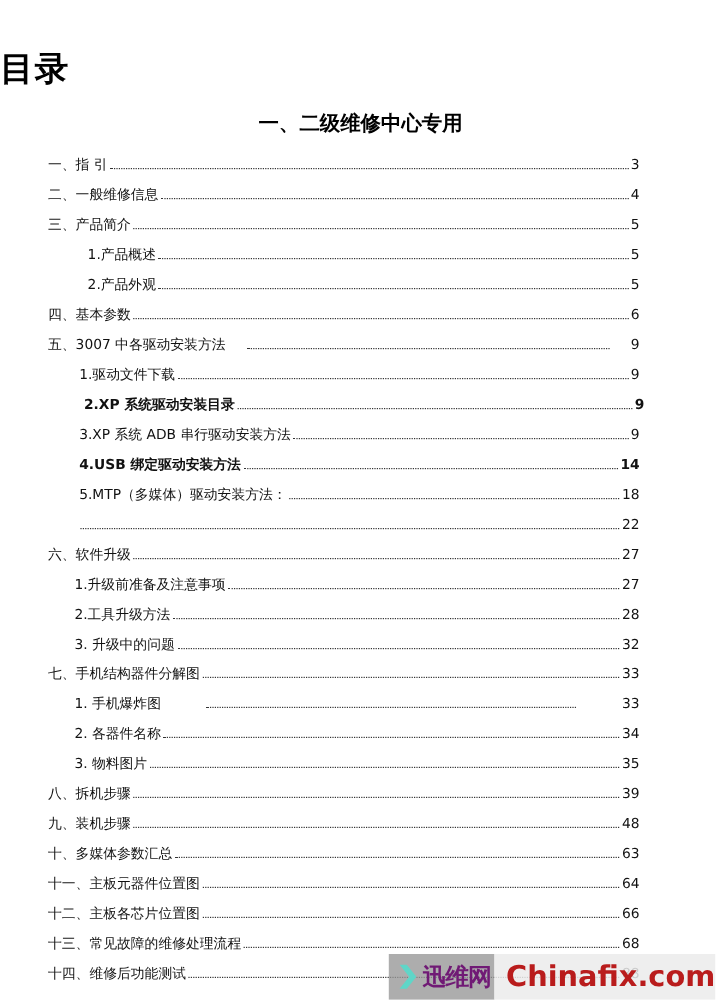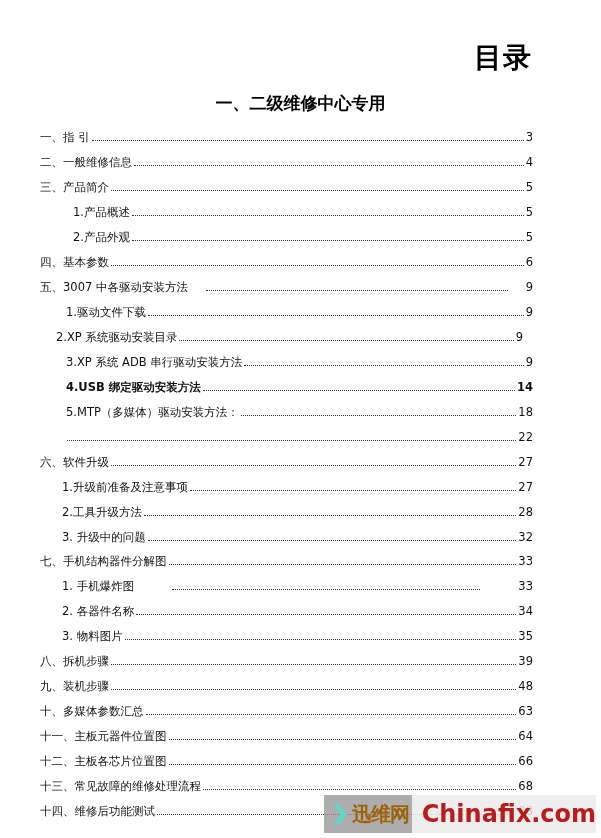--- a/index.html
+++ b/index.html
@@ -13,21 +13,21 @@
       position: relative;
       overflow: hidden;
       font-family: "DejaVu Sans", "Liberation Sans", sans-serif;
       color: #000;
     }
     .doc-title {
       position: absolute;
       left: 0;
       width: 532px;
       top: 40px;
-      text-align: right;
+      text-align: left;
       font-size: 28px;
       font-weight: bold;
       letter-spacing: 1px;
       line-height: 36px;
     }
     .doc-subtitle {
       position: absolute;
       left: 0;
       width: 601px;
       top: 91px;
@@ -86,21 +86,21 @@
       align-items: center;
       padding-left: 8px;
       box-sizing: border-box;
     }
     .wm-chevron {
       width: 16px;
       height: 22px;
       margin-right: 4px;
     }
     .wm-cn {
-      color: #a16207;
+      color: #701a75;
       font-weight: bold;
       font-size: 20px;
       letter-spacing: -1px;
     }
     .wm-right {
       flex: 1;
       height: 38px;
       background: rgba(235,235,235,0.85);
       display: flex;
       align-items: center;
@@ -157,21 +157,21 @@
     <div class="toc-row" style="left:40px;top:150px;width:493px;gap:16px;">
       <span class="toc-label">五、3007 中各驱动安装方法</span>
       <span class="toc-leader"></span>
       <span class="toc-page">9</span>
     </div>
     <div class="toc-row" style="left:66px;top:175px;width:467px;">
       <span class="toc-label">1.驱动文件下载</span>
       <span class="toc-leader"></span>
       <span class="toc-page">9</span>
     </div>
-    <div class="toc-row" style="left:56px;top:200px;width:467px;">
+    <div class="toc-row" style="left:70px;top:200px;width:467px;font-weight:bold;">
       <span class="toc-label">2.XP 系统驱动安装目录</span>
       <span class="toc-leader"></span>
       <span class="toc-page">9</span>
     </div>
     <div class="toc-row" style="left:66px;top:225px;width:467px;">
       <span class="toc-label">3.XP 系统 ADB 串行驱动安装方法</span>
       <span class="toc-leader"></span>
       <span class="toc-page">9</span>
     </div>
     <div class="toc-row" style="left:66px;top:250px;width:467px;font-weight:bold;">

